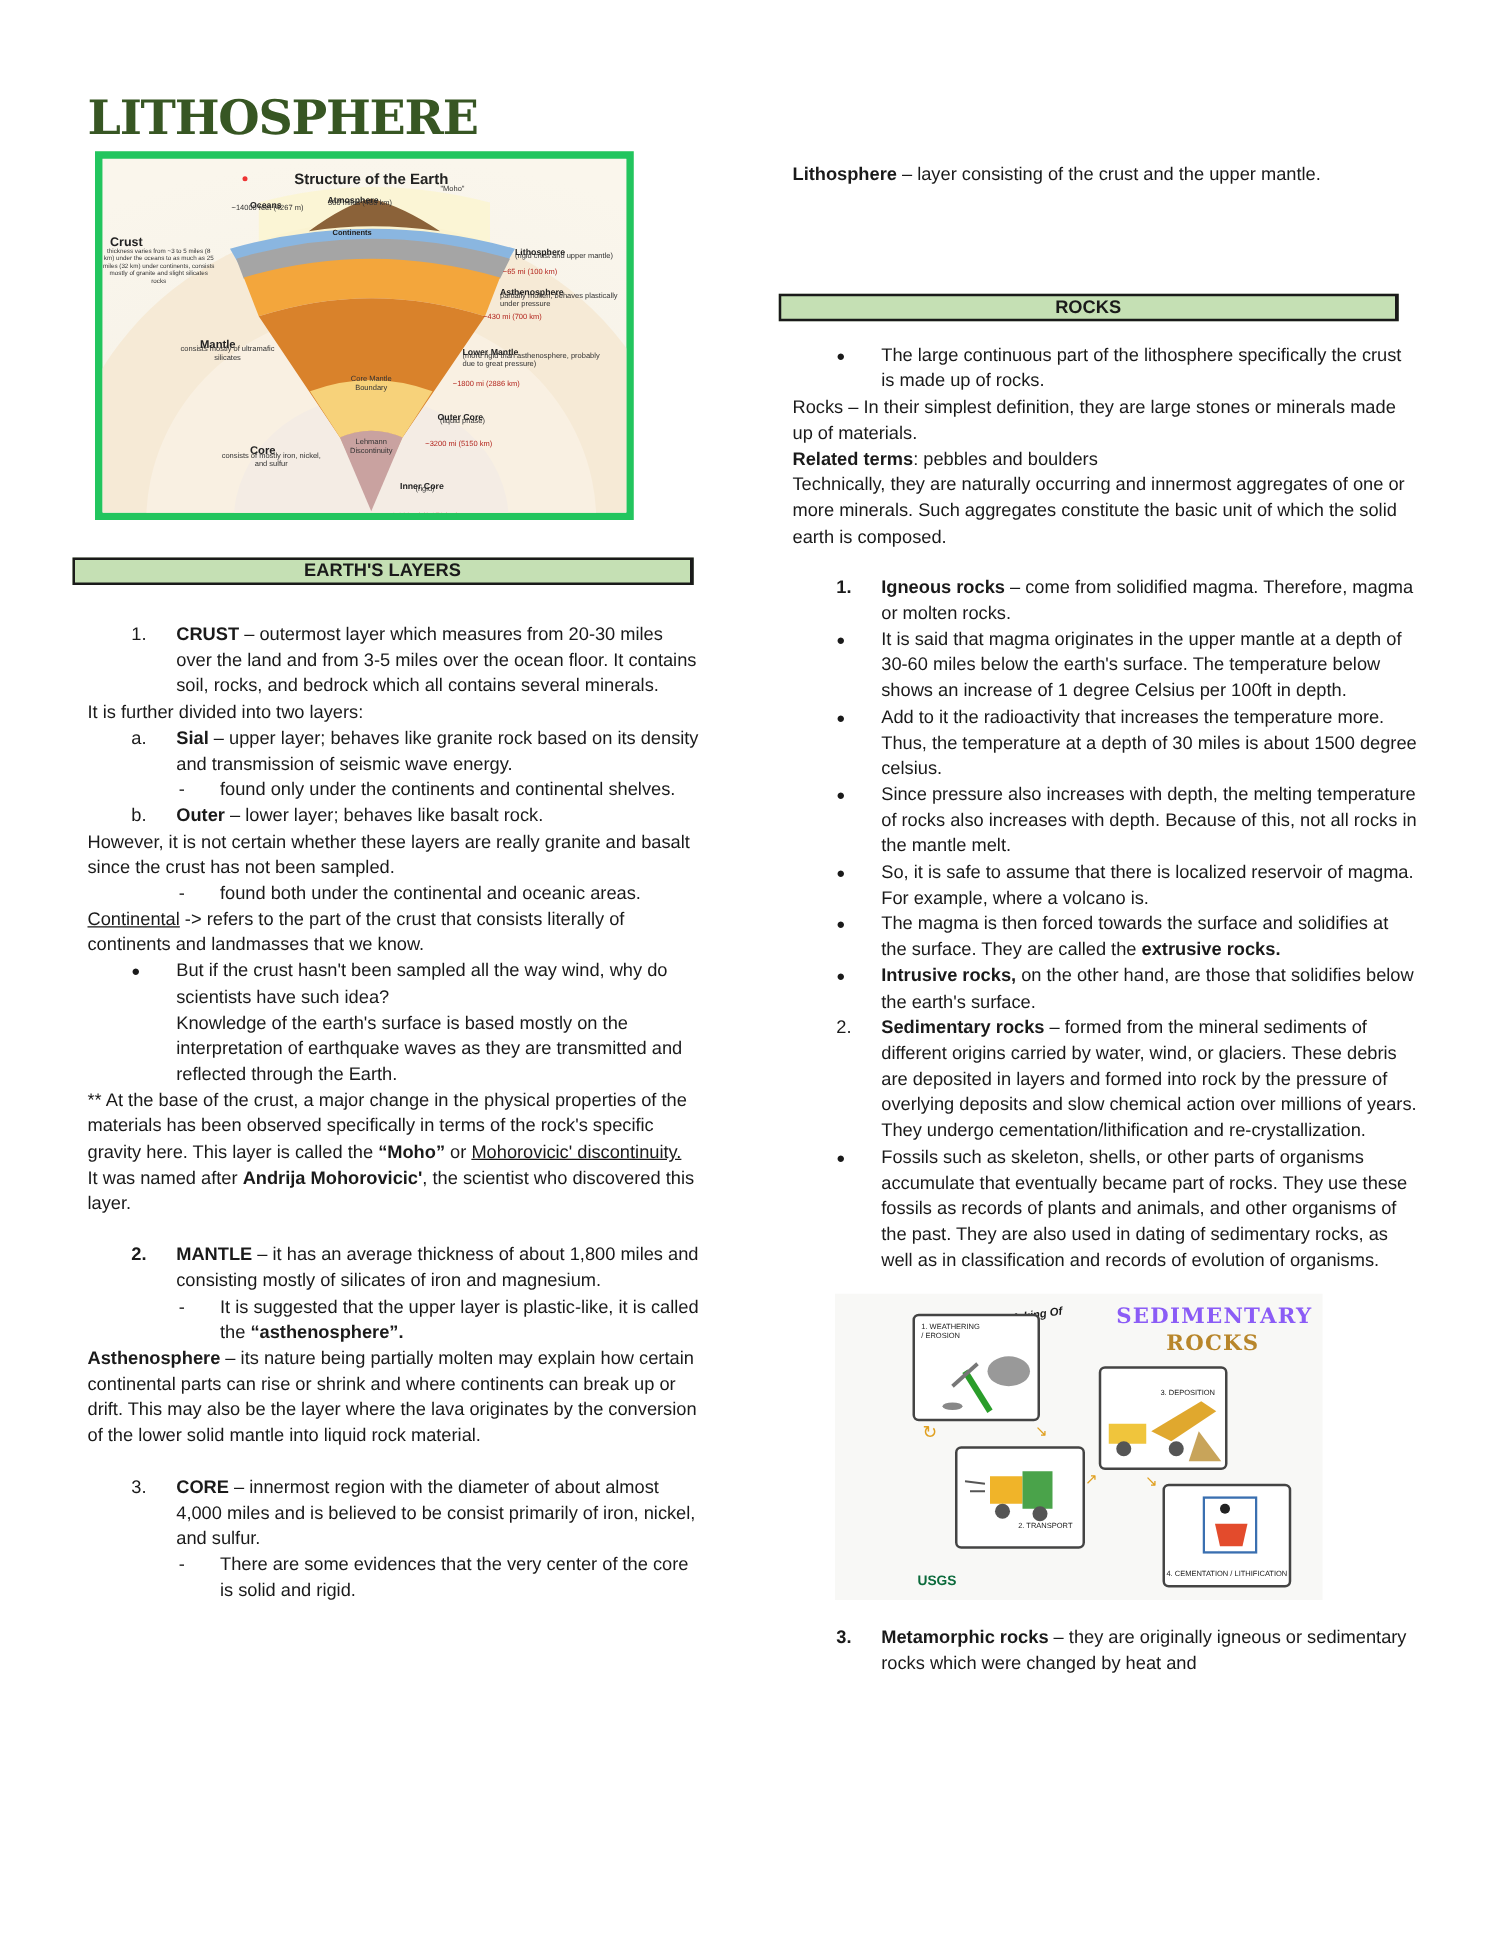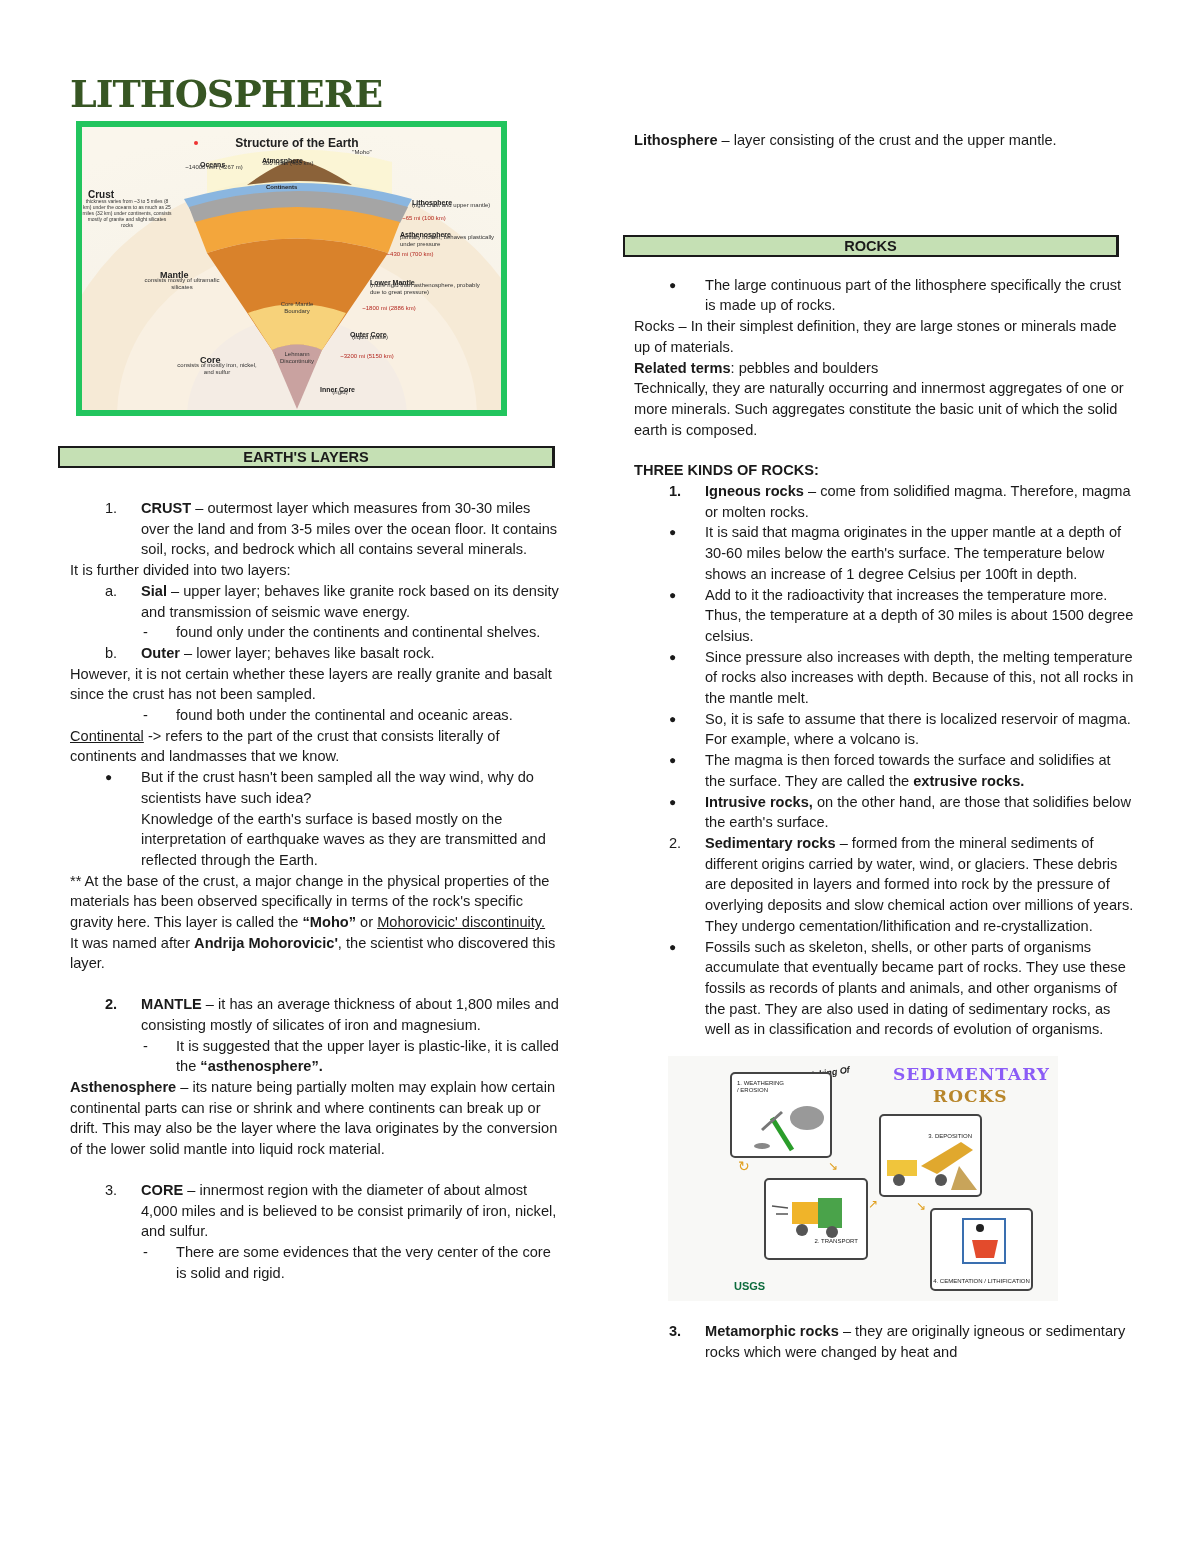--- a/index.html
+++ b/index.html
@@ -85,21 +85,21 @@
     <div class="small" style="left:238px;top:262px;width:40px;">(rigid)</div>
     <div class="small red" style="left:218px;top:283px;width:80px;">3,960 mi (6,371 km)</div>
   </div>
 
   <div style="height:30px;"></div>
   <div class="sect" style="margin-left:-12px;width:497px;">EARTH'S LAYERS</div>
   <div style="height:30px;"></div>
 
   <div class="li">
     <span class="mk">1.</span>
-    <span class="b">CRUST</span><span> – outermost layer which measures from 30-30 miles over the land and from 3-5 miles over the ocean floor. It contains soil, rocks, and bedrock which all contains several minerals.</span>
+    <span class="b">CRUST</span><span> – outermost layer which measures from 20-30 miles over the land and from 3-5 miles over the ocean floor. It contains soil, rocks, and bedrock which all contains several minerals.</span>
   </div>
   <p>It is further divided into two layers:</p>
   <div class="li">
     <span class="mk">a.</span>
     <span class="b">Sial</span><span> – upper layer; behaves like granite rock based on its density and transmission of seismic wave energy.</span>
   </div>
   <div class="li2">
     <span class="mk">-</span>
     <span>found only under the continents and continental shelves.</span>
   </div>
@@ -147,21 +147,20 @@
   <div class="sect" style="margin-left:-11px;width:496px;">ROCKS</div>
   <div style="height:18px;"></div>
   <div class="li">
     <span class="mk bul">●</span>
     <span>The large continuous part of the lithosphere specifically the crust is made up of rocks.</span>
   </div>
   <p>Rocks – In their simplest definition, they are large stones or minerals made up of materials.</p>
   <p><span class="b">Related terms</span><span>: pebbles and boulders</span></p>
   <p>Technically, they are naturally occurring and innermost aggregates of one or more minerals. Such aggregates constitute the basic unit of which the solid earth is composed.</p>
   <div class="gap"></div>
-  <p class="b">THREE KINDS OF ROCKS:</p>
   <div class="li">
     <span class="mk b">1.</span>
     <span class="b">Igneous rocks</span><span> – come from solidified magma. Therefore, magma or molten rocks.</span>
   </div>
   <div class="li"><span class="mk bul">●</span><span>It is said that magma originates in the upper mantle at a depth of 30-60 miles below the earth's surface. The temperature below shows an increase of 1 degree Celsius per 100ft in depth.</span></div>
   <div class="li"><span class="mk bul">●</span><span>Add to it the radioactivity that increases the temperature more. Thus, the temperature at a depth of 30 miles is about 1500 degree celsius.</span></div>
   <div class="li"><span class="mk bul">●</span><span>Since pressure also increases with depth, the melting temperature of rocks also increases with depth. Because of this, not all rocks in the mantle melt.</span></div>
   <div class="li"><span class="mk bul">●</span><span>So, it is safe to assume that there is localized reservoir of magma. For example, where a volcano is.</span></div>
   <div class="li"><span class="mk bul">●</span><span>The magma is then forced towards the surface and solidifies at the surface. They are called the </span><span class="b">extrusive rocks.</span></div>
   <div class="li"><span class="mk bul">●</span><span class="b">Intrusive rocks,</span><span> on the other hand, are those that solidifies below the earth's surface.</span></div>

